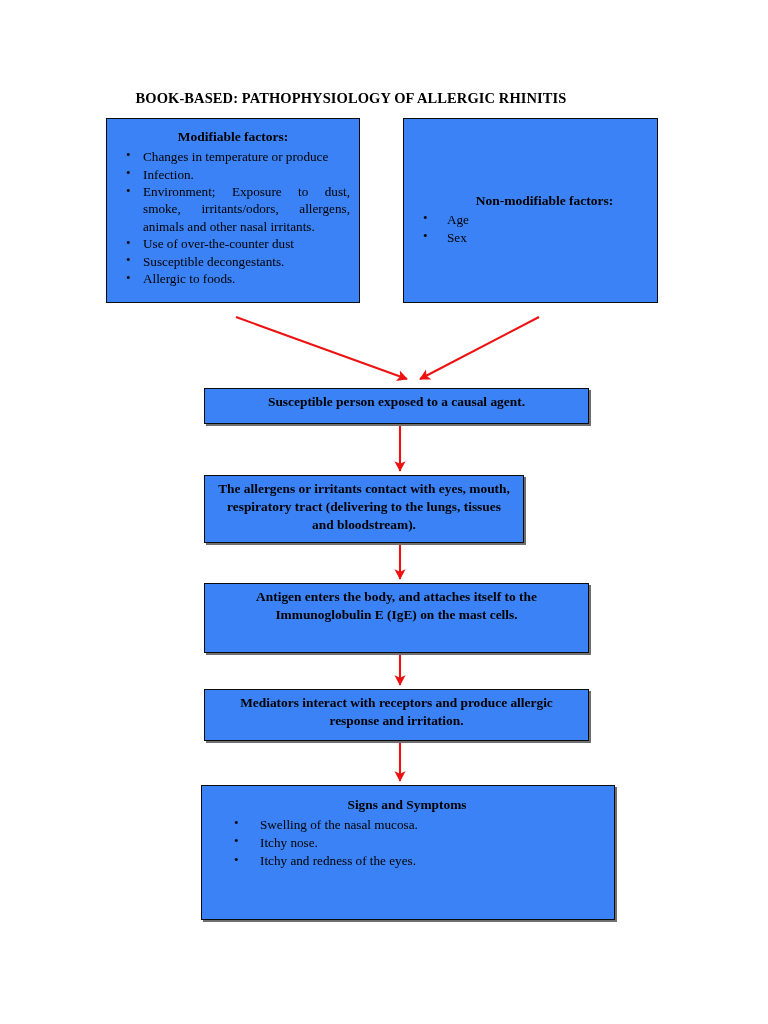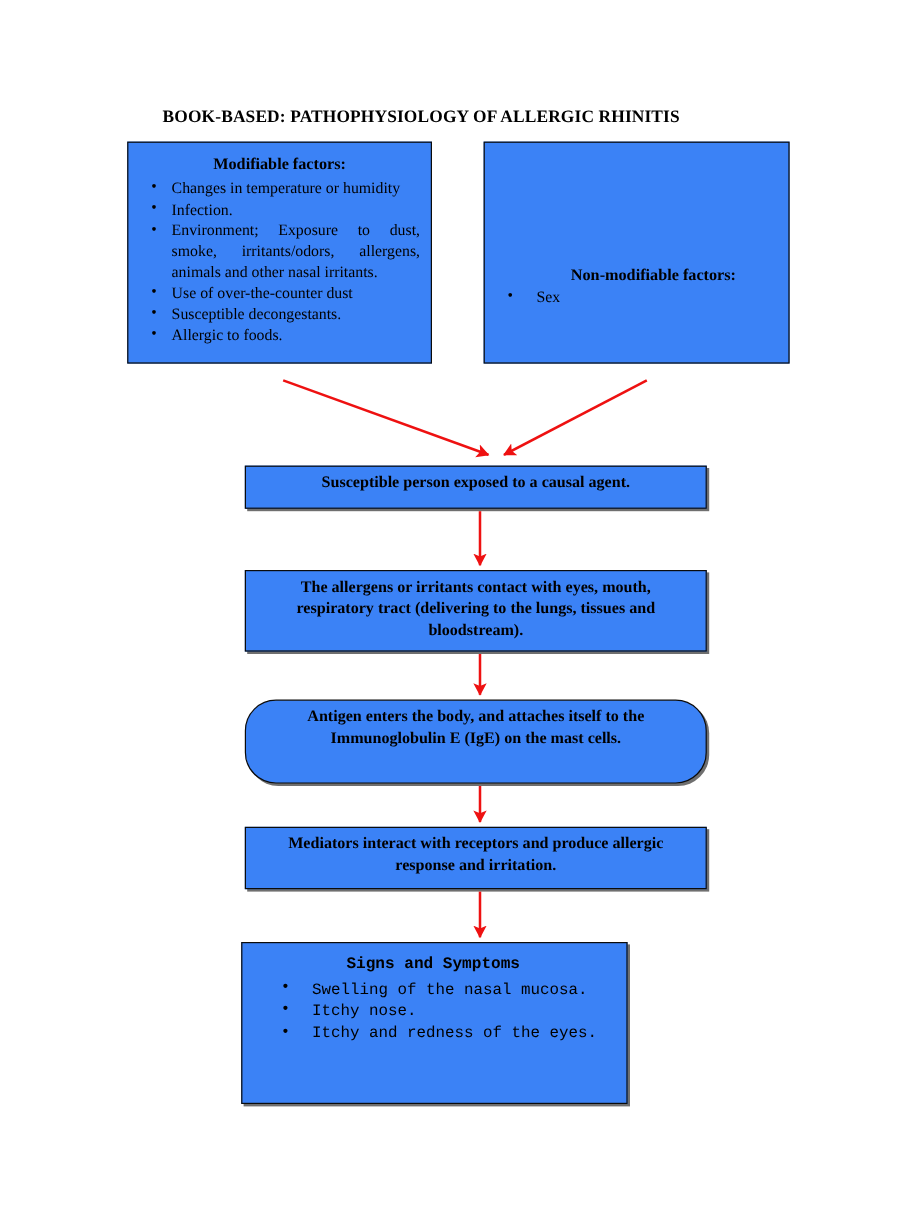--- a/index.html
+++ b/index.html
@@ -60,21 +60,21 @@
   }
 
   .fac-heading {
     font-weight: bold;
     font-size: 13.5px;
     text-align: center;
     margin: 0 0 2px 0;
     line-height: 1.25;
   }
   #box-nonmodifiable .fac-heading {
-    margin-top: 92px;
+    margin-top: 64px;
     margin-bottom: 1px;
     padding-left: 28px;
     font-family: Liberation Serif, serif;
   }
 
   ul.bullets {
     list-style: none;
     margin: 0;
     padding: 0;
   }
@@ -102,32 +102,31 @@
     display: flex;
     align-items: flex-start;
     justify-content: center;
     text-align: center;
     font-weight: bold;
     font-size: 13.4px;
     line-height: 1.33;
     padding: 4px 12px;
   }
   #box-p1 { left: 204px; top: 388px; width: 385px; height: 36px; }
-  #box-p2 { left: 204px; top: 475px; width: 385px; height: 68px; }
-  #box-p3 { left: 204px; top: 583px; width: 385px; height: 70px; border-radius: 26px; }
+  #box-p2 { left: 204px; top: 475px; width: 320px; height: 68px; }
+  #box-p3 { left: 204px; top: 583px; width: 385px; height: 70px; }
   #box-p4 { left: 204px; top: 689px; width: 385px; height: 52px; }
 
   
   #box-signs {
     left: 201px;
     top: 785px;
-    width: 322px;
+    width: 414px;
     height: 135px;
     padding: 11px 12px 6px 10px;
-    font-family: Liberation Mono, monospace;
   }
   #box-signs .fac-heading { font-size: 13.4px; margin-bottom: 2px; }
   #box-signs ul.bullets > li {
     padding-left: 48px;
     font-size: 13.2px;
     line-height: 1.30;
     margin-bottom: 1px;
   }
   #box-signs ul.bullets > li::before { left: 22px; }
 
@@ -144,32 +143,33 @@
 </head>
 <body>
 
 <div id="page">
 
   <div class="title">BOOK-BASED: PATHOPHYSIOLOGY OF ALLERGIC RHINITIS</div>
 
   <div class="box" id="box-modifiable">
     <div class="fac-heading">Modifiable factors:</div>
     <ul class="bullets">
-      <li>Changes in temperature or humidity</li>
+      <li>Changes in temperature or produce</li>
       <li>Infection.</li>
       <li class="justify">Environment; Exposure to dust, smoke, irritants/odors, allergens, animals and other nasal irritants.</li>
       <li>Use of over-the-counter dust</li>
       <li>Susceptible decongestants.</li>
       <li>Allergic to foods.</li>
     </ul>
   </div>
 
   <div class="box" id="box-nonmodifiable">
     <div class="fac-heading">Non-modifiable factors:</div>
     <ul class="bullets">
+      <li>Age</li>
       <li>Sex</li>
     </ul>
   </div>
 
   <div class="box shadowed proc" id="box-p1">
     <span>Susceptible person exposed to a causal agent.</span>
   </div>
 
   <div class="box shadowed proc" id="box-p2">
     <span>The allergens or irritants contact with eyes, mouth, respiratory tract (delivering to the lungs, tissues and bloodstream).</span>

